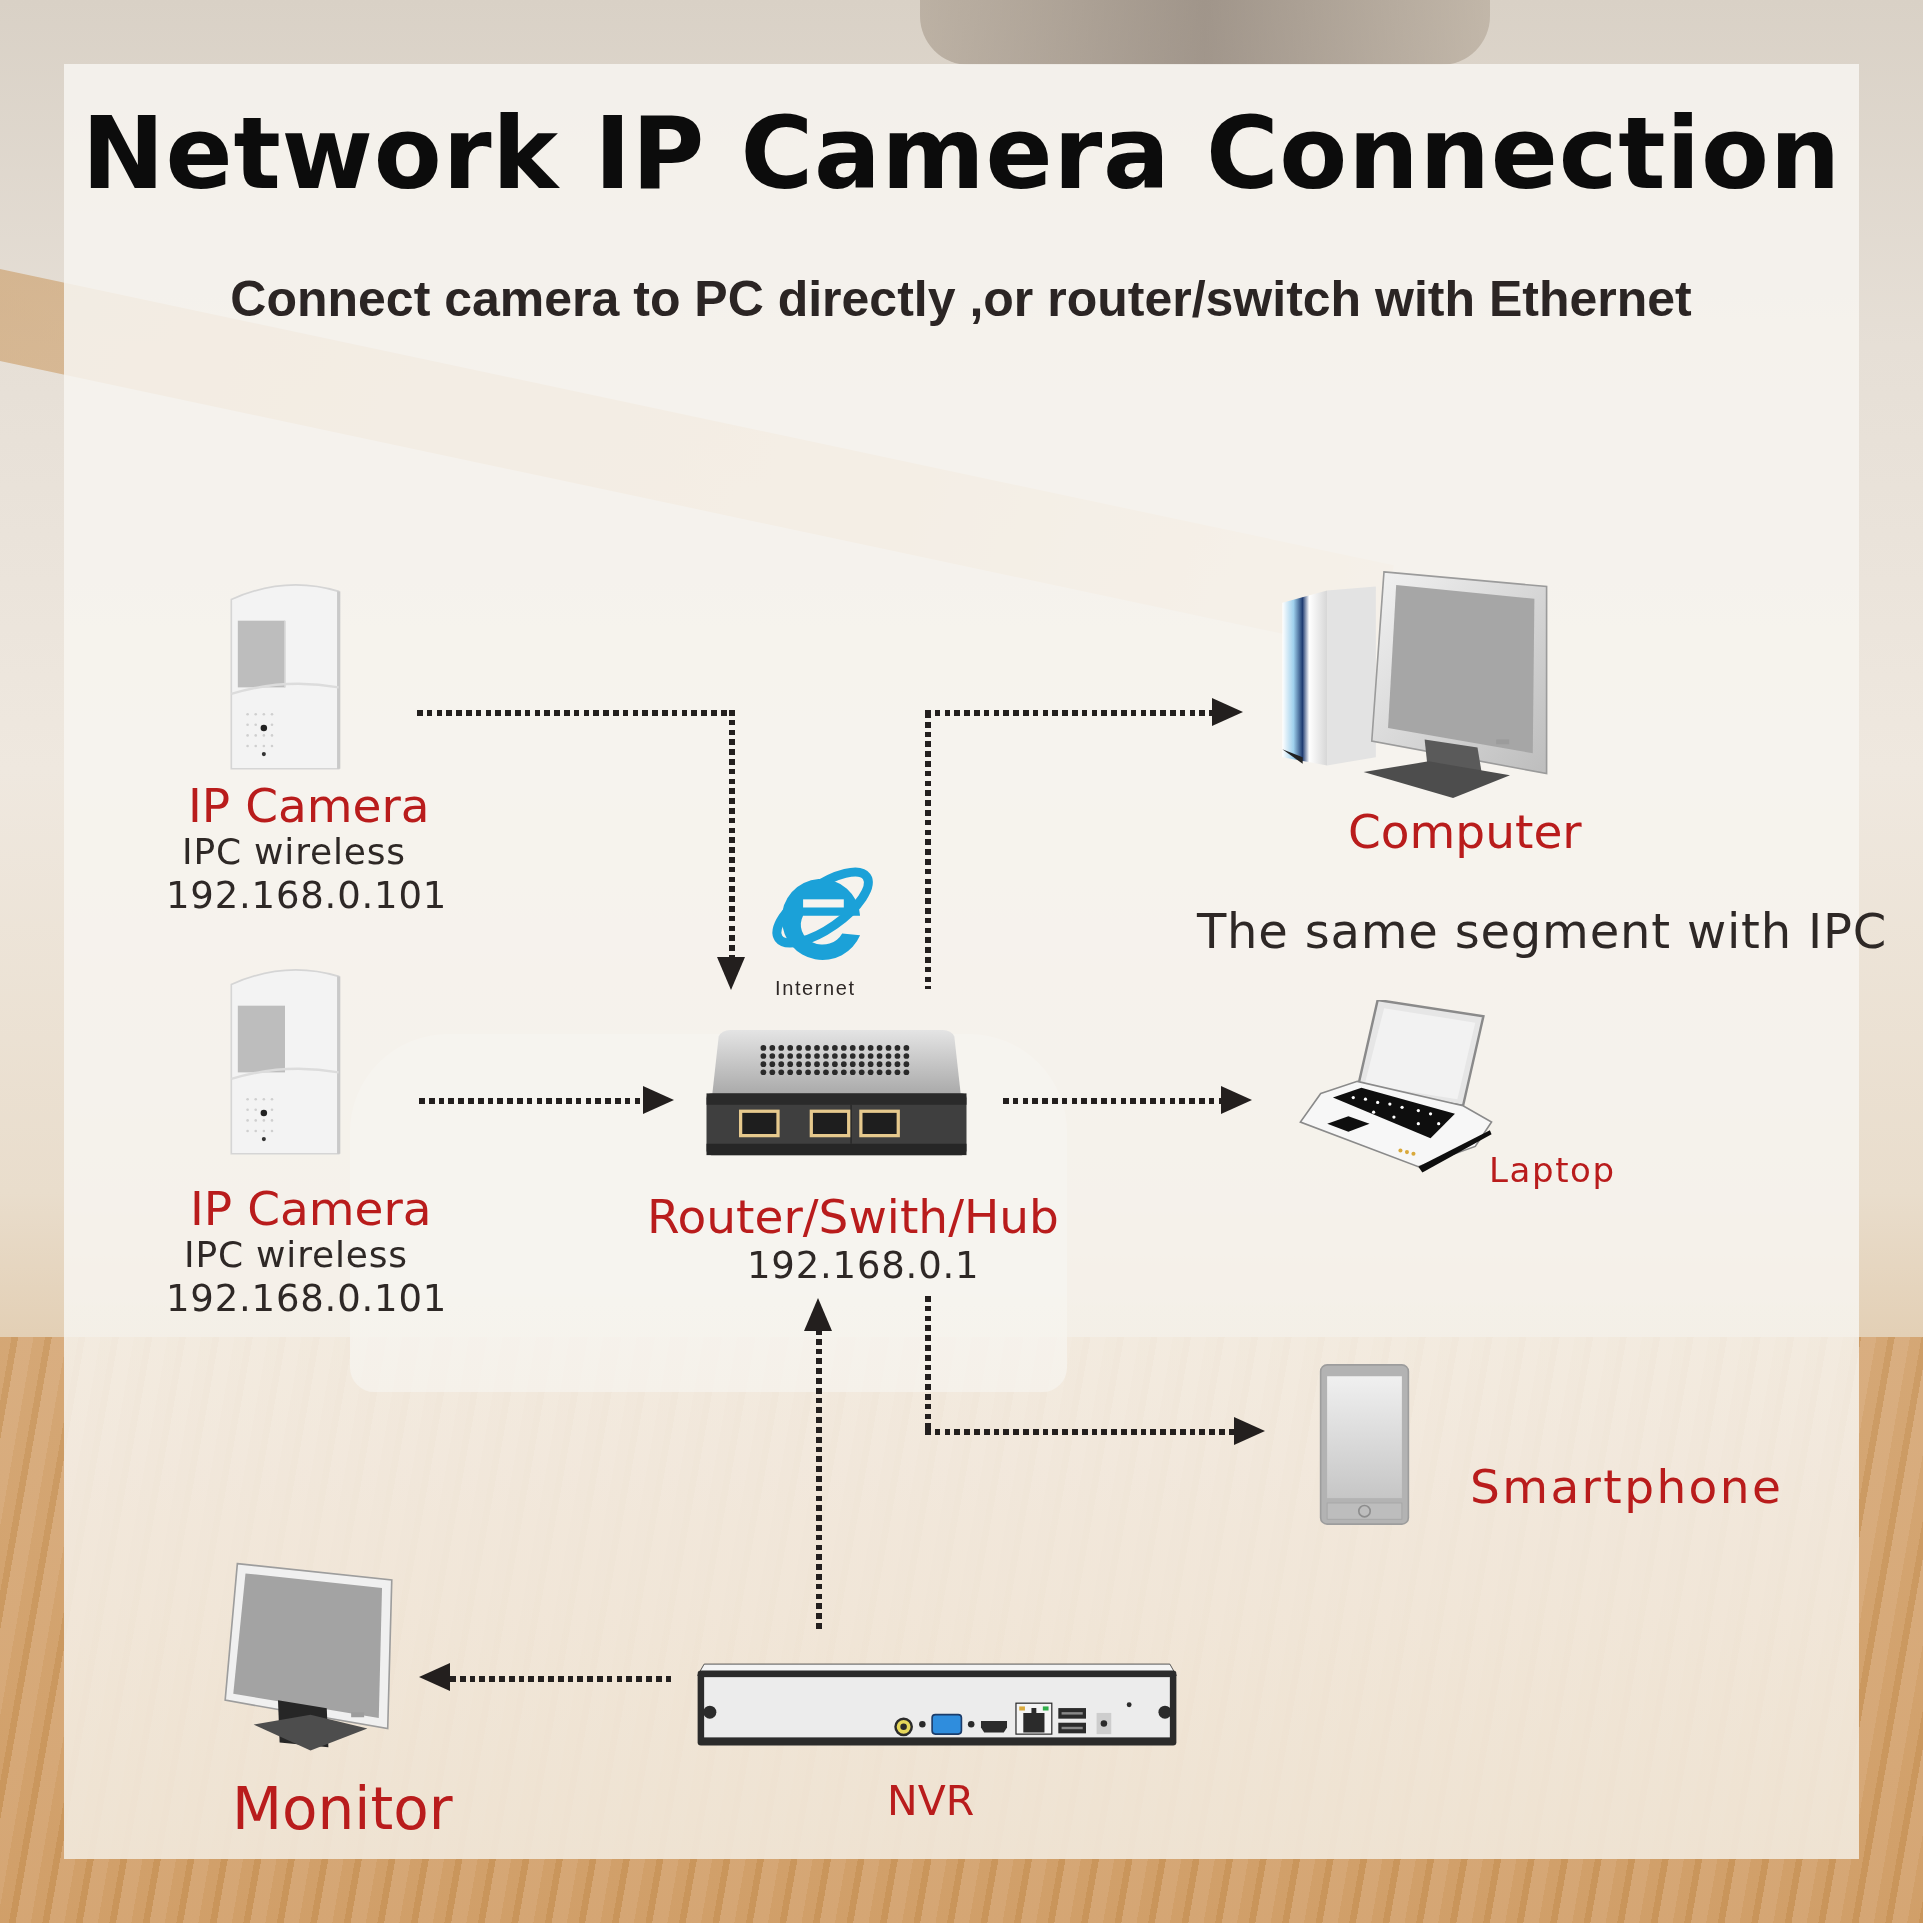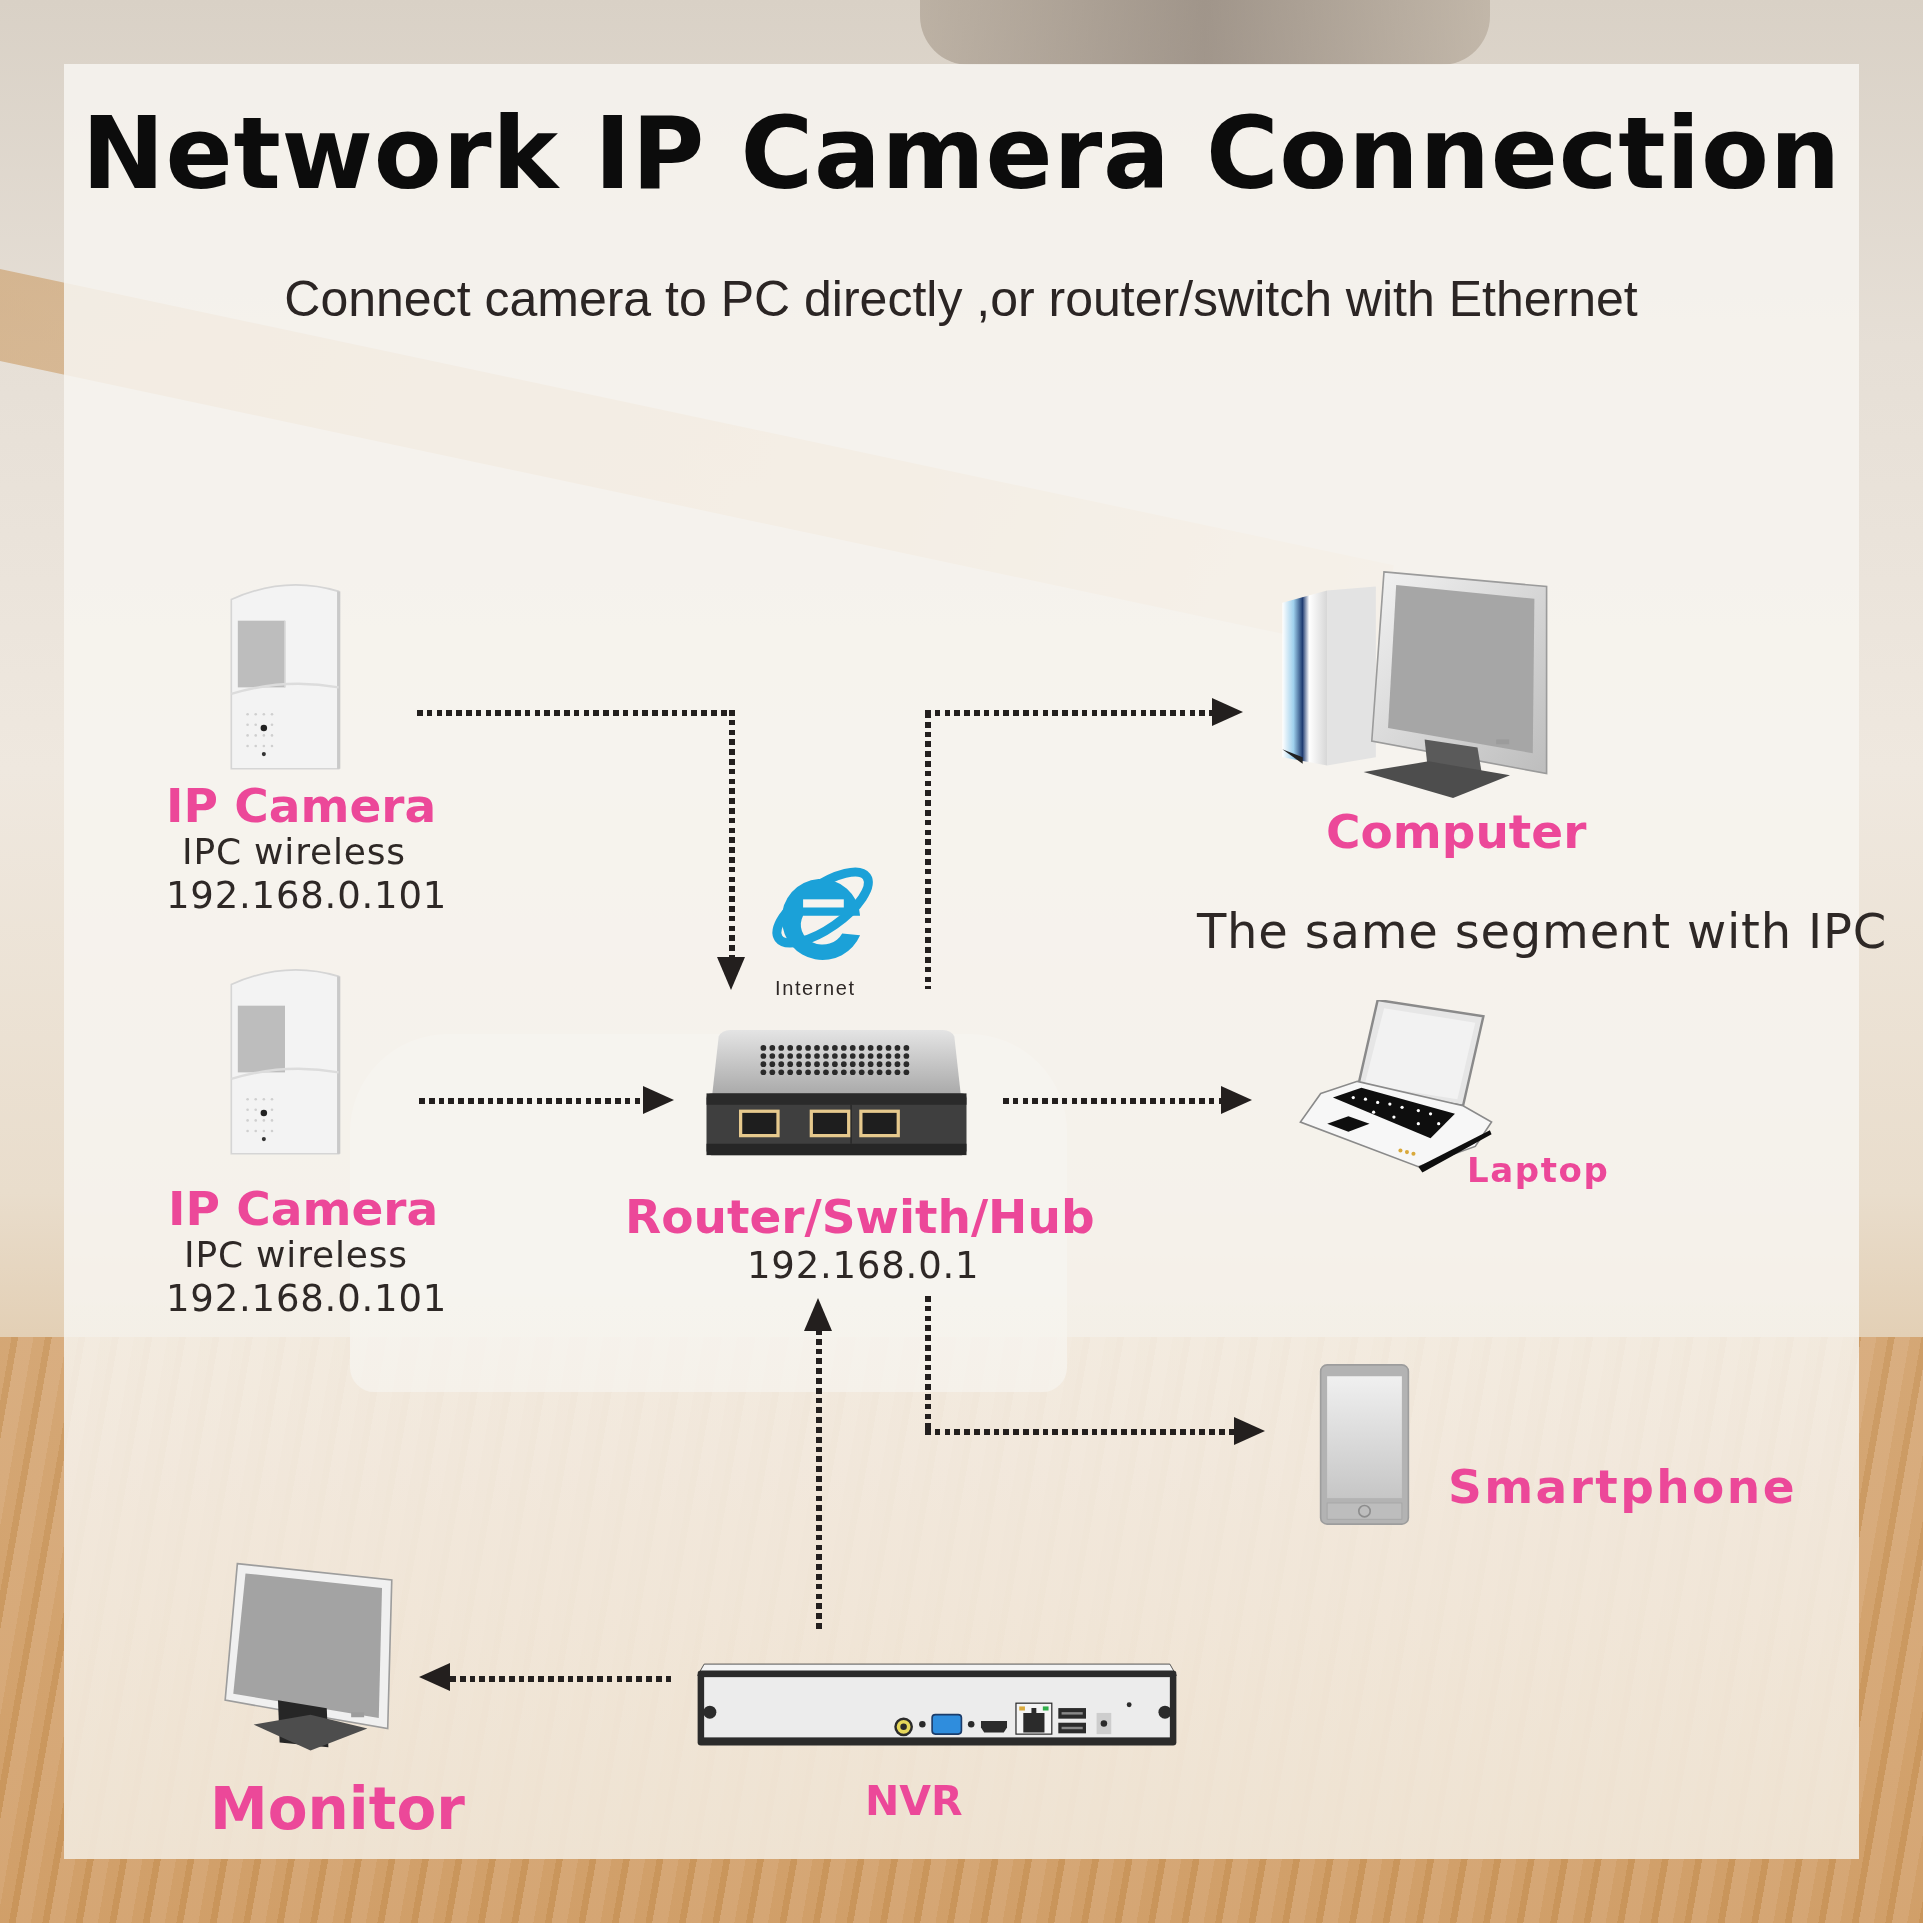--- a/index.html
+++ b/index.html
@@ -20,24 +20,24 @@
     background:#f4f2ef; opacity:.8; }
   .panel { position:absolute; left:64px; top:64px; width:1795px; height:1795px;
     background:rgba(247,244,240,0.86); }
   .panel-lower { position:absolute; left:64px; top:1303px; width:1795px; height:556px;
     background:linear-gradient(180deg, rgba(238,225,208,0) 0%, rgba(236,221,200,0.55) 100%); }
 
   .title { position:absolute; left:64px; width:1795px; top:104px; text-align:center;
     font-family:"DejaVu Sans", sans-serif; font-weight:bold; font-size:99px; color:#0c0c0c;
     letter-spacing:0.8px; line-height:1; }
   .subtitle { position:absolute; left:114px; width:1694px; top:259px; text-align:center;
-    font-family:"Liberation Sans", sans-serif; font-size:50px; color:#2b2524; line-height:80px; }
+    font-family:"Liberation Sans", sans-serif; font-size:50px; color:#2b2524; line-height:80px;font-weight:bold; }
   .subtitle span { display:block; }
 
-  .lbl-bold { position:absolute; font-family:"DejaVu Sans", sans-serif; font-weight:bold; color:#ec4899; white-space:nowrap; }
+  .lbl-bold { position:absolute; font-family:"DejaVu Sans", sans-serif; font-weight:normal; color:#b91c1c; white-space:nowrap;margin-left:22px; }
   .lbl-thin { position:absolute; font-family:"DejaVu Sans", sans-serif; font-weight:normal; color:#2e2826; white-space:nowrap; letter-spacing:0.8px; }
 
   .dot-h { position:absolute; height:5.7px;
     background-image:repeating-linear-gradient(90deg,#231f1e 0 5.7px,transparent 5.7px 9.8px); }
   .dot-v { position:absolute; width:5.7px;
     background-image:repeating-linear-gradient(180deg,#231f1e 0 5.7px,transparent 5.7px 9.8px); }
   .arrow-r { position:absolute; width:0; height:0; border-top:14.7px solid transparent; border-bottom:14.7px solid transparent; border-left:31px solid #231f1e; }
   .arrow-l { position:absolute; width:0; height:0; border-top:14.7px solid transparent; border-bottom:14.7px solid transparent; border-right:31px solid #231f1e; }
   .arrow-d { position:absolute; width:0; height:0; border-left:14px solid transparent; border-right:14px solid transparent; border-top:33px solid #231f1e; }
   .arrow-u { position:absolute; width:0; height:0; border-left:14px solid transparent; border-right:14px solid transparent; border-bottom:33px solid #231f1e; }

